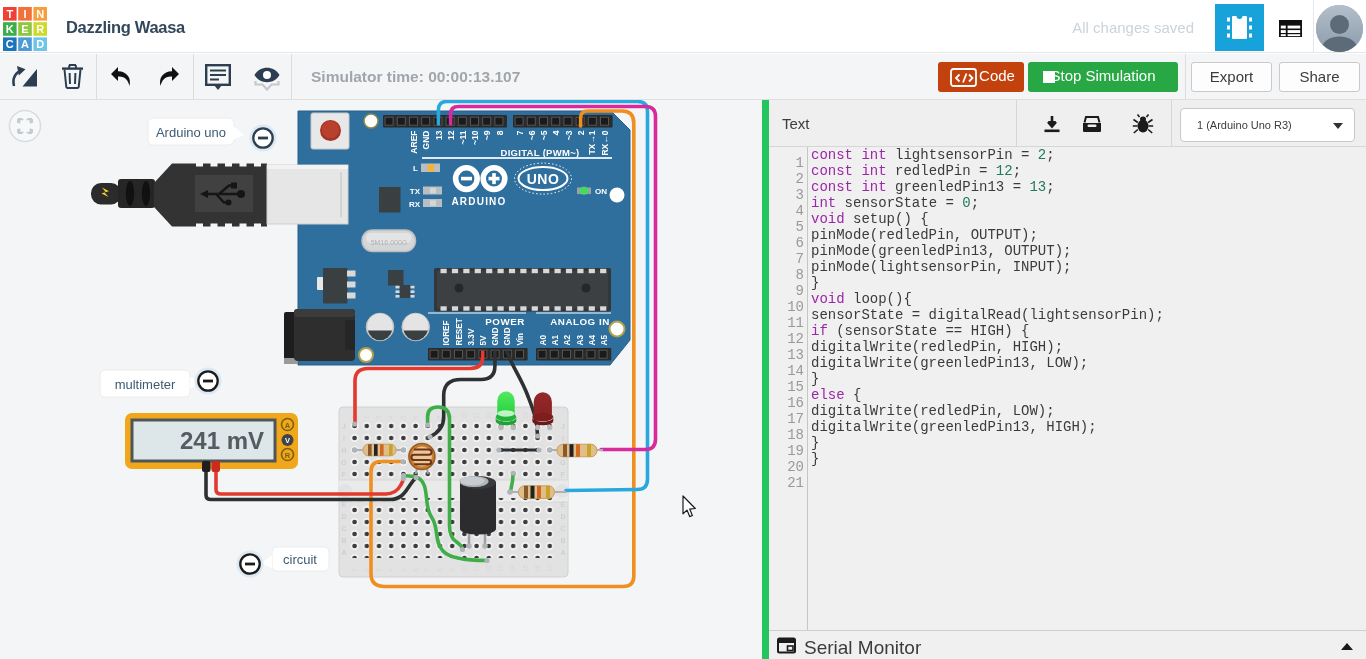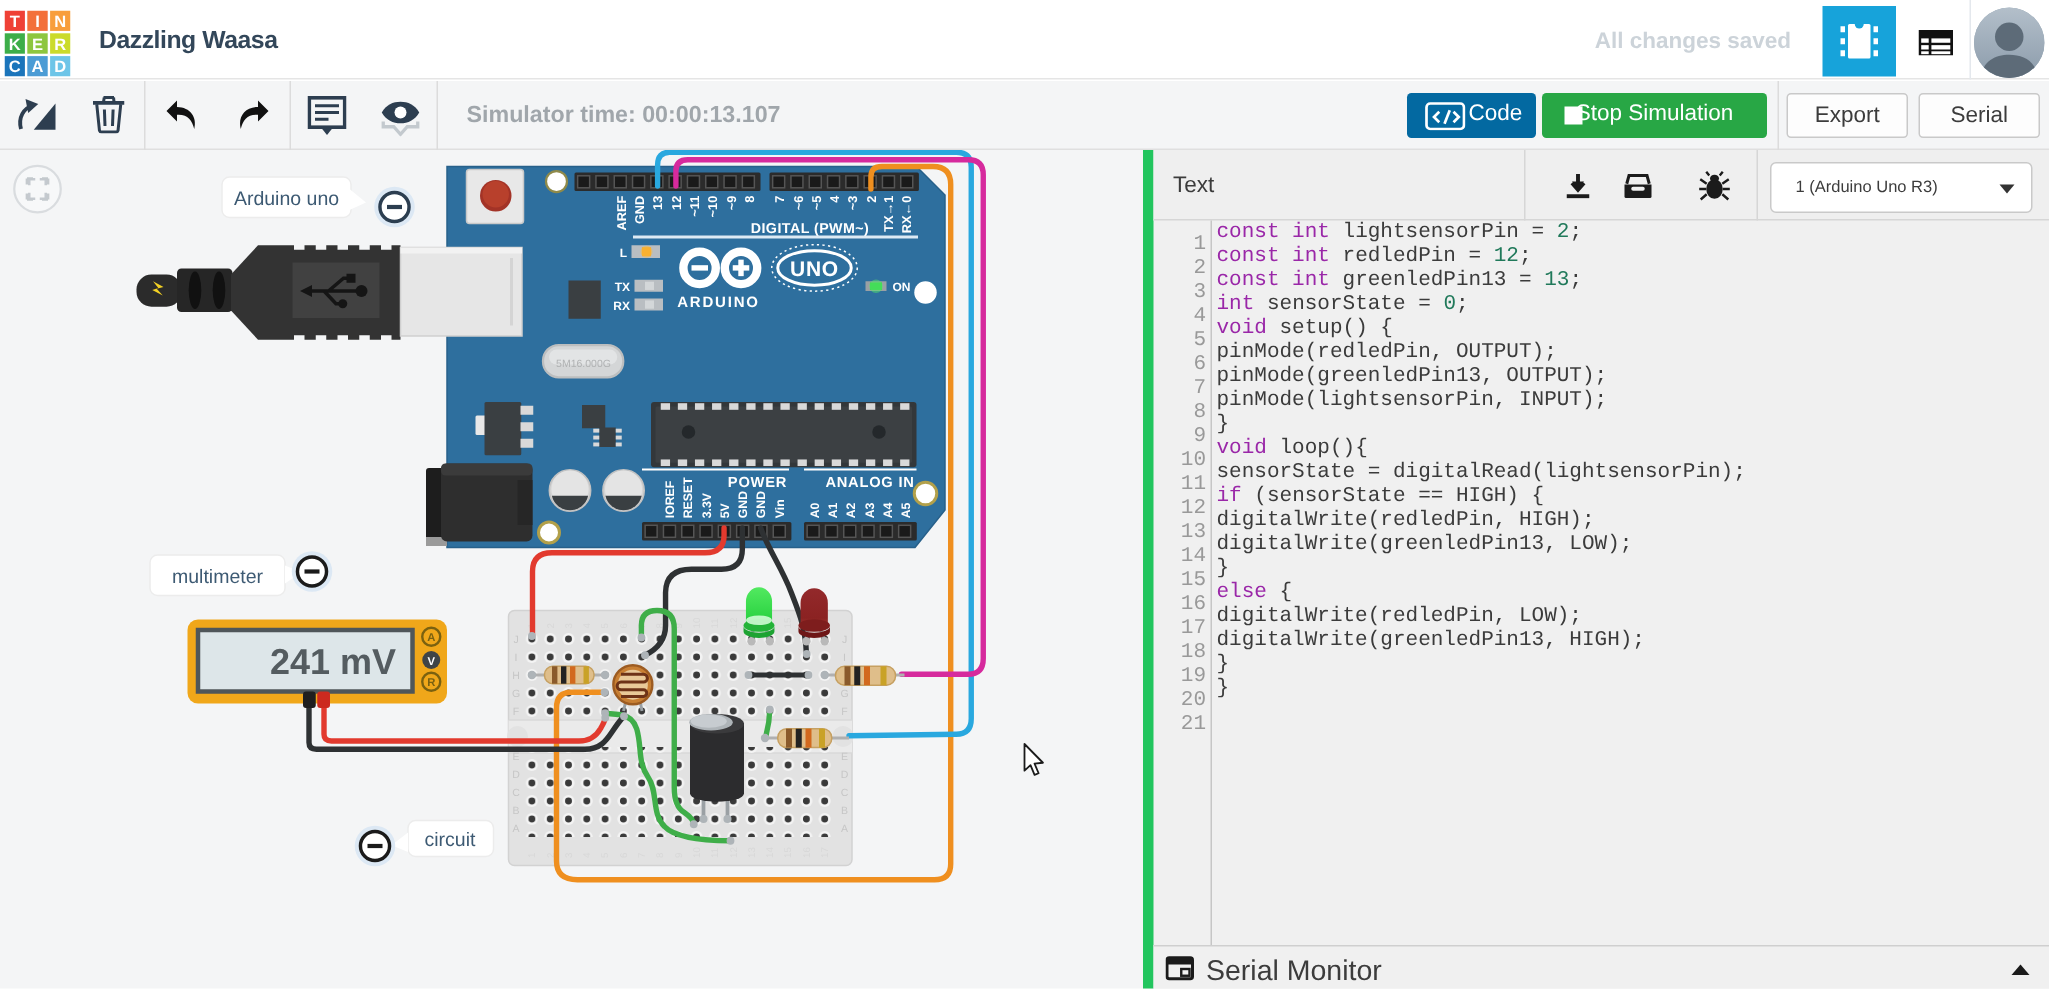--- a/index.html
+++ b/index.html
@@ -1,30 +1,30 @@
 <!DOCTYPE html>
 <html><head>
 <meta charset="utf-8">
 <style>
   * { margin:0; padding:0; box-sizing:border-box; }
   html,body { width:1366px; height:659px; overflow:hidden; font-family:"Liberation Sans", sans-serif; background:#fff; }
   .abs { position:absolute; }
   
   #topbar { position:absolute; left:0; top:0; width:1366px; height:53px; background:#fff; border-bottom:1px solid #e5e5e5; }
   #title { position:absolute; left:66px; top:18px; font-size:16.5px; font-weight:bold; color:#33475a; letter-spacing:-0.3px; }
-  #saved { position:absolute; right:172px; top:19px; font-size:15px; font-weight:bold; color:#ccd3d9; }
+  #saved { position:absolute; right:172px; top:19px; font-size:15px; font-weight:normal; color:#ccd3d9; }
   #chipbtn { position:absolute; left:1215px; top:4px; width:49px; height:47px; background:#17a3da; }
   #listbtn { position:absolute; left:1279px; top:20px; width:23px; height:17px; }
   #avatar { position:absolute; left:1316px; top:5px; width:47px; height:47px; border-radius:50%; overflow:hidden; background:#93a5b4; }
   
   #toolbar { position:absolute; left:0; top:54px; width:1366px; height:46px; background:#f4f5f6; border-bottom:1px solid #dfdfdf; }
   .tsep { position:absolute; top:0; width:1px; height:46px; background:#dcdcdc; }
   #simtime { position:absolute; left:311px; top:14px; font-size:15.5px; font-weight:bold; color:#a0a6ab; }
   .btn { position:absolute; top:8px; height:30px; border-radius:3px; font-size:15px; line-height:28px; text-align:center; }
-  #btn-code { left:938px; width:86px; background:#0369a1; color:#fff; }
+  #btn-code { left:938px; width:86px; background:#c2410c; color:#fff; }
   #btn-stop { left:1028px; width:150px; background:#28a745; color:#fff; }
   #btn-export { left:1191px; width:81px; background:#fdfdfd; border:1px solid #c9c9c9; color:#3c3c3c;text-align:center; }
   #btn-share { left:1279px; width:81px; background:#fdfdfd; border:1px solid #c9c9c9; color:#3c3c3c; }
   
   #canvas { position:absolute; left:0; top:100px; width:762px; height:559px; background:#f4f5f6; }
   
   #panel { position:absolute; left:762px; top:100px; width:672px; height:559px; background:#f0f0f0; border-left:7px solid #22c55e; }
   #phead { position:absolute; left:0; top:0; width:604px; height:47px; background:#efefef; border-bottom:1px solid #d6d6d6; }
   #phead .sep { position:absolute; top:0; width:1px; height:47px; background:#d6d6d6; }
   #ptext { position:absolute; left:13px; top:15px; font-size:15px; color:#3c3c3c; }
@@ -161,21 +161,21 @@
       <line x1="13" y1="14.5" x2="16.5" y2="5.5" stroke="#fff" stroke-width="1.8"></line>
       <path d="M19 6.5 L22.5 10 L19 13.5" fill="none" stroke="#fff" stroke-width="1.8"></path>
     </svg>
     <span style="margin-left:32px">Code</span>
   </div>
   <div class="btn" id="btn-stop">
     <span class="abs" style="left:15px;top:9px;width:12px;height:12px;background:#fff"></span>
     <span style="">Stop Simulation</span>
   </div>
   <div class="btn" id="btn-export">Export</div>
-  <div class="btn" id="btn-share">Serial</div>
+  <div class="btn" id="btn-share">Share</div>
 </div>
 
 <div id="canvas">
 <svg id="csvg" width="762" height="559" viewBox="0 0 762 559" font-family="Liberation Sans, sans-serif">
 <defs>
 <pattern id="bbdot" width="12.2" height="12" patternUnits="userSpaceOnUse" patternTransform="translate(348.5,320)">
   <circle cx="6.1" cy="6" r="4" fill="#f4f4f4"></circle>
   <circle cx="6.1" cy="6" r="2.3" fill="#3a3a3a"></circle>
 </pattern>
 <linearGradient id="gled" x1="0" y1="0" x2="0" y2="1">

